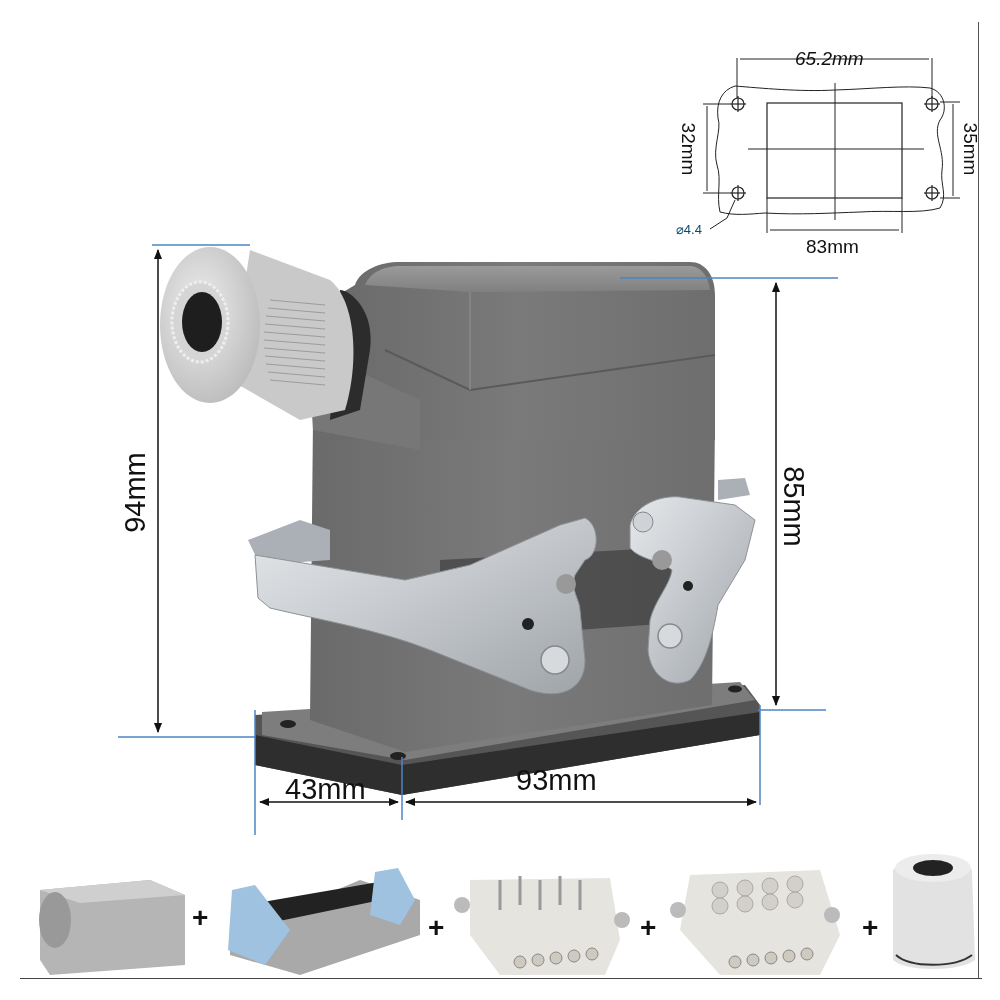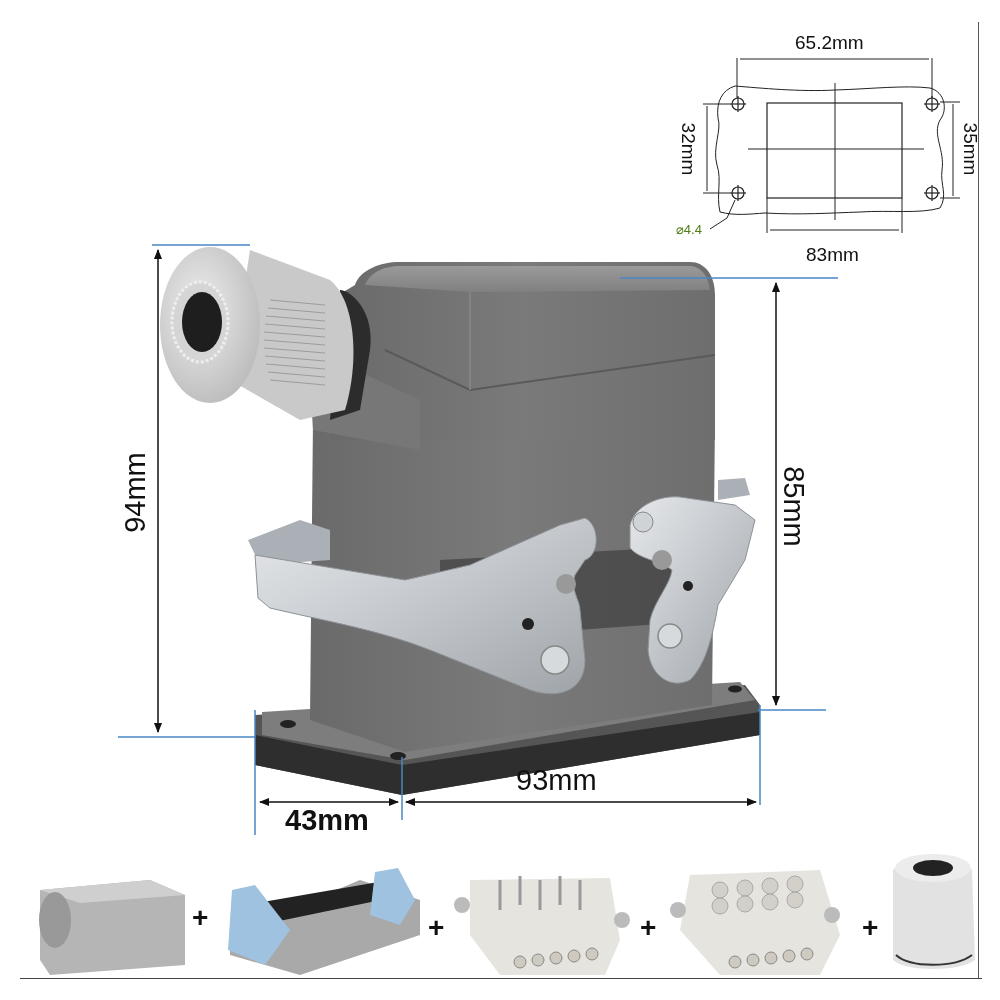--- a/index.html
+++ b/index.html
@@ -1,21 +1,21 @@
 <!DOCTYPE html>
 <html><head>
 <meta charset="utf-8">
 <style>
   * { box-sizing: border-box; margin: 0; padding: 0; }
   html, body { width: 1000px; height: 1000px; background: #ffffff; overflow: hidden; }
   body { position: relative; font-family: "Liberation Sans", sans-serif; color: #111; }
   .dim-label { position: absolute; font-family: "Liberation Sans", sans-serif; color: #111; white-space: nowrap; }
   .big { font-size: 29px; }
   .small { font-size: 19px; }
-  .tiny { font-size: 13px; color: #4d7c0f; }
+  .tiny { font-size: 13px; color: #0c4a6e; }
   .rot-ccw { transform: rotate(-90deg); transform-origin: center center; }
   .rot-cw { transform: rotate(90deg); transform-origin: center center; }
 
   .frame-right { position: absolute; left: 978px; top: 22px; width: 1px; height: 957px; background: #555; }
   .frame-bottom { position: absolute; left: 20px; top: 978px; width: 962px; height: 1px; background: #444; }
 
   .plus { position: absolute; font-size: 28px; font-weight: bold; color: #111; }
 
   svg { position: absolute; left: 0; top: 0; }
 </style>
@@ -226,27 +226,27 @@
       <circle cx="832" cy="915" r="8" fill="#bbb"></circle>
   </g>
   <g>
     <path d="M893,870 C905,855 960,855 972,870 L975,960 C960,972 905,972 893,960 Z" fill="#e2e2e2"></path>
     <ellipse cx="933" cy="868" rx="38" ry="14" fill="#ececec"></ellipse>
     <ellipse cx="933" cy="868" rx="20" ry="8" fill="#222"></ellipse>
     <path d="M896,955 C910,968 955,968 972,955" stroke="#333" stroke-width="2" fill="none"></path>
   </g>
 </svg>
 
-<div class="dim-label small" style="left:795px; top:32px;">65.2mm</div>
+<div class="dim-label small" style="left:795px; top:48px;font-style:italic;">65.2mm</div>
 <div class="dim-label small rot-cw" style="left:653px; top:138px; width:70px; text-align:center;">32mm</div>
 <div class="dim-label small rot-cw" style="left:935px; top:138px; width:70px; text-align:center;">35mm</div>
 <div class="dim-label tiny" style="left:676px; top:222px;">⌀4.4</div>
-<div class="dim-label small" style="left:806px; top:244px;text-align:right;">83mm</div>
+<div class="dim-label small" style="left:806px; top:236px;text-align:right;">83mm</div>
 
 <div class="dim-label big rot-ccw" style="left:80px; top:476px; width:110px; text-align:center;">94mm</div>
 <div class="dim-label big rot-cw" style="left:738px; top:490px; width:110px; text-align:center;">85mm</div>
-<div class="dim-label big" style="left:285px; top:804px;font-weight:bold;">43mm</div>
+<div class="dim-label big" style="left:285px; top:773px;">43mm</div>
 <div class="dim-label big" style="left:516px; top:764px;">93mm</div>
 
 <div class="plus" style="left:192px; top:902px;">+</div>
 <div class="plus" style="left:428px; top:912px;">+</div>
 <div class="plus" style="left:640px; top:912px;">+</div>
 <div class="plus" style="left:862px; top:912px;">+</div>
 
 </body></html>

